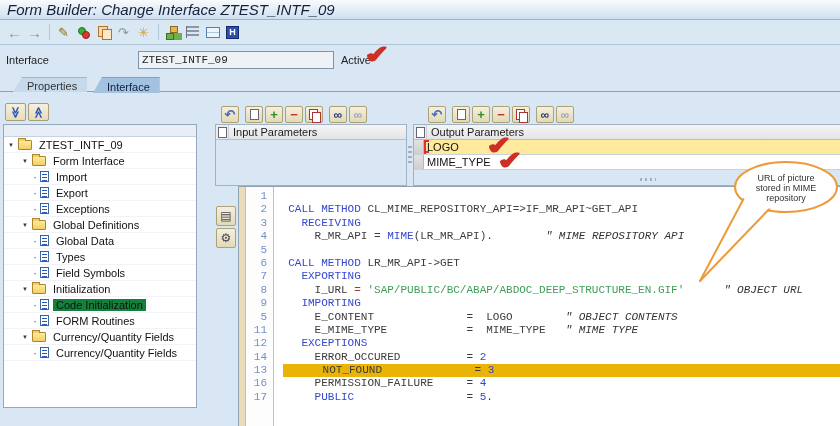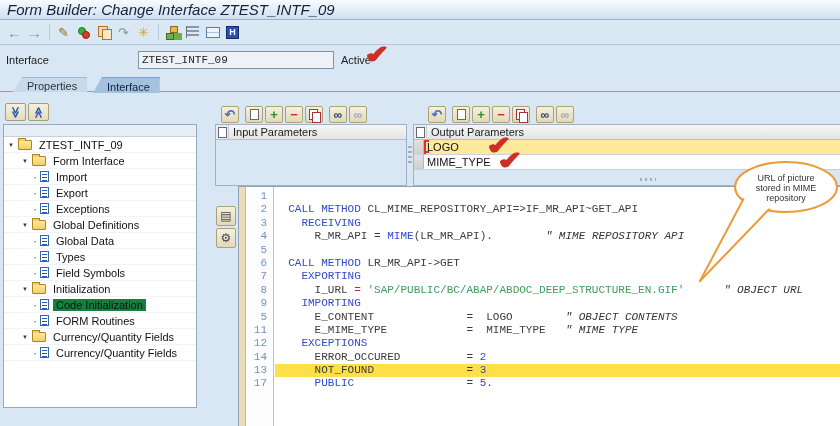--- a/index.html
+++ b/index.html
@@ -112,21 +112,21 @@
 
   
   .editor { position:absolute; left:238px; top:186px; width:602px; height:240px; background:#fff;
     border-top:1px solid #8fa3b5; border-left:1px solid #8fa3b5; overflow:hidden; }
   .gutterbg { position:absolute; left:0; top:0; width:7px; height:100%; background:#e9ddbb; border-right:1px solid #cbbd92; }
   .numbg { position:absolute; left:8px; top:0; width:27px; height:100%; background:#fdfdfd; border-right:1px solid #b6c2cc; }
   .lines { position:absolute; left:0; top:3px; right:0; }
   .cline { display:flex; height:13.4px; line-height:13.4px; font-family:"Liberation Mono", monospace; font-size:11px; }
   .lnum { flex:0 0 36px; text-align:right; padding-right:8px; color:#7292c8; }
   .lcode { flex:1; white-space:pre; }
-  .cline.hl .lcode { background:#fde047; }
+  .cline.hl .lcode { background:#eab308;margin-left:8px; }
   .sg-k { color:#3347cf; } .sg-i { color:#3c3c3c; } .sg-s { color:#3f9d5a; }
   .sg-c { color:#333; font-style:italic; } .sg-n { color:#3347cf; } .sg-o { color:#3c3c3c; }
   .sg-r { color:#b23131; }
 
   
   .chk { position:absolute; color:#cc3126; font-weight:bold; font-size:22px;
     transform:rotate(-6deg) scaleX(1.35); -webkit-text-stroke:1px #cc3126; z-index:5; }
   #chkActive { left:368px; top:42px; }
   #chkLogo  { left:490px; top:133px; }
   #chkMime  { left:501px; top:148px; }
@@ -419,20 +419,24 @@
           <span class="lnum">12</span>
           <span class="lcode"><span class="sg-i">    </span><span class="sg-k">EXCEPTIONS</span></span>
         </div>
         <div class="cline">
           <span class="lnum">14</span>
           <span class="lcode"><span class="sg-i">      ERROR_OCCURED          </span><span class="sg-o">=</span><span class="sg-i"> </span><span class="sg-n">2</span></span>
         </div>
         <div class="cline hl">
           <span class="lnum">13</span>
           <span class="lcode"><span class="sg-i">      NOT_FOUND              </span><span class="sg-o">=</span><span class="sg-i"> </span><span class="sg-n">3</span></span>
+        </div>
+        <div class="cline">
+          <span class="lnum">16</span>
+          <span class="lcode"><span class="sg-i">      PERMISSION_FAILURE     </span><span class="sg-o">=</span><span class="sg-i"> </span><span class="sg-n">4</span></span>
         </div>
         <div class="cline">
           <span class="lnum">17</span>
           <span class="lcode"><span class="sg-k">      PUBLIC</span><span class="sg-i">                 </span><span class="sg-o">=</span><span class="sg-i"> </span><span class="sg-n">5</span><span class="sg-i">.</span></span>
         </div>
       </div>
   </div>
 
   <span class="chk" id="chkActive">✔</span>
   <span class="chk" id="chkLogo">✔</span>

